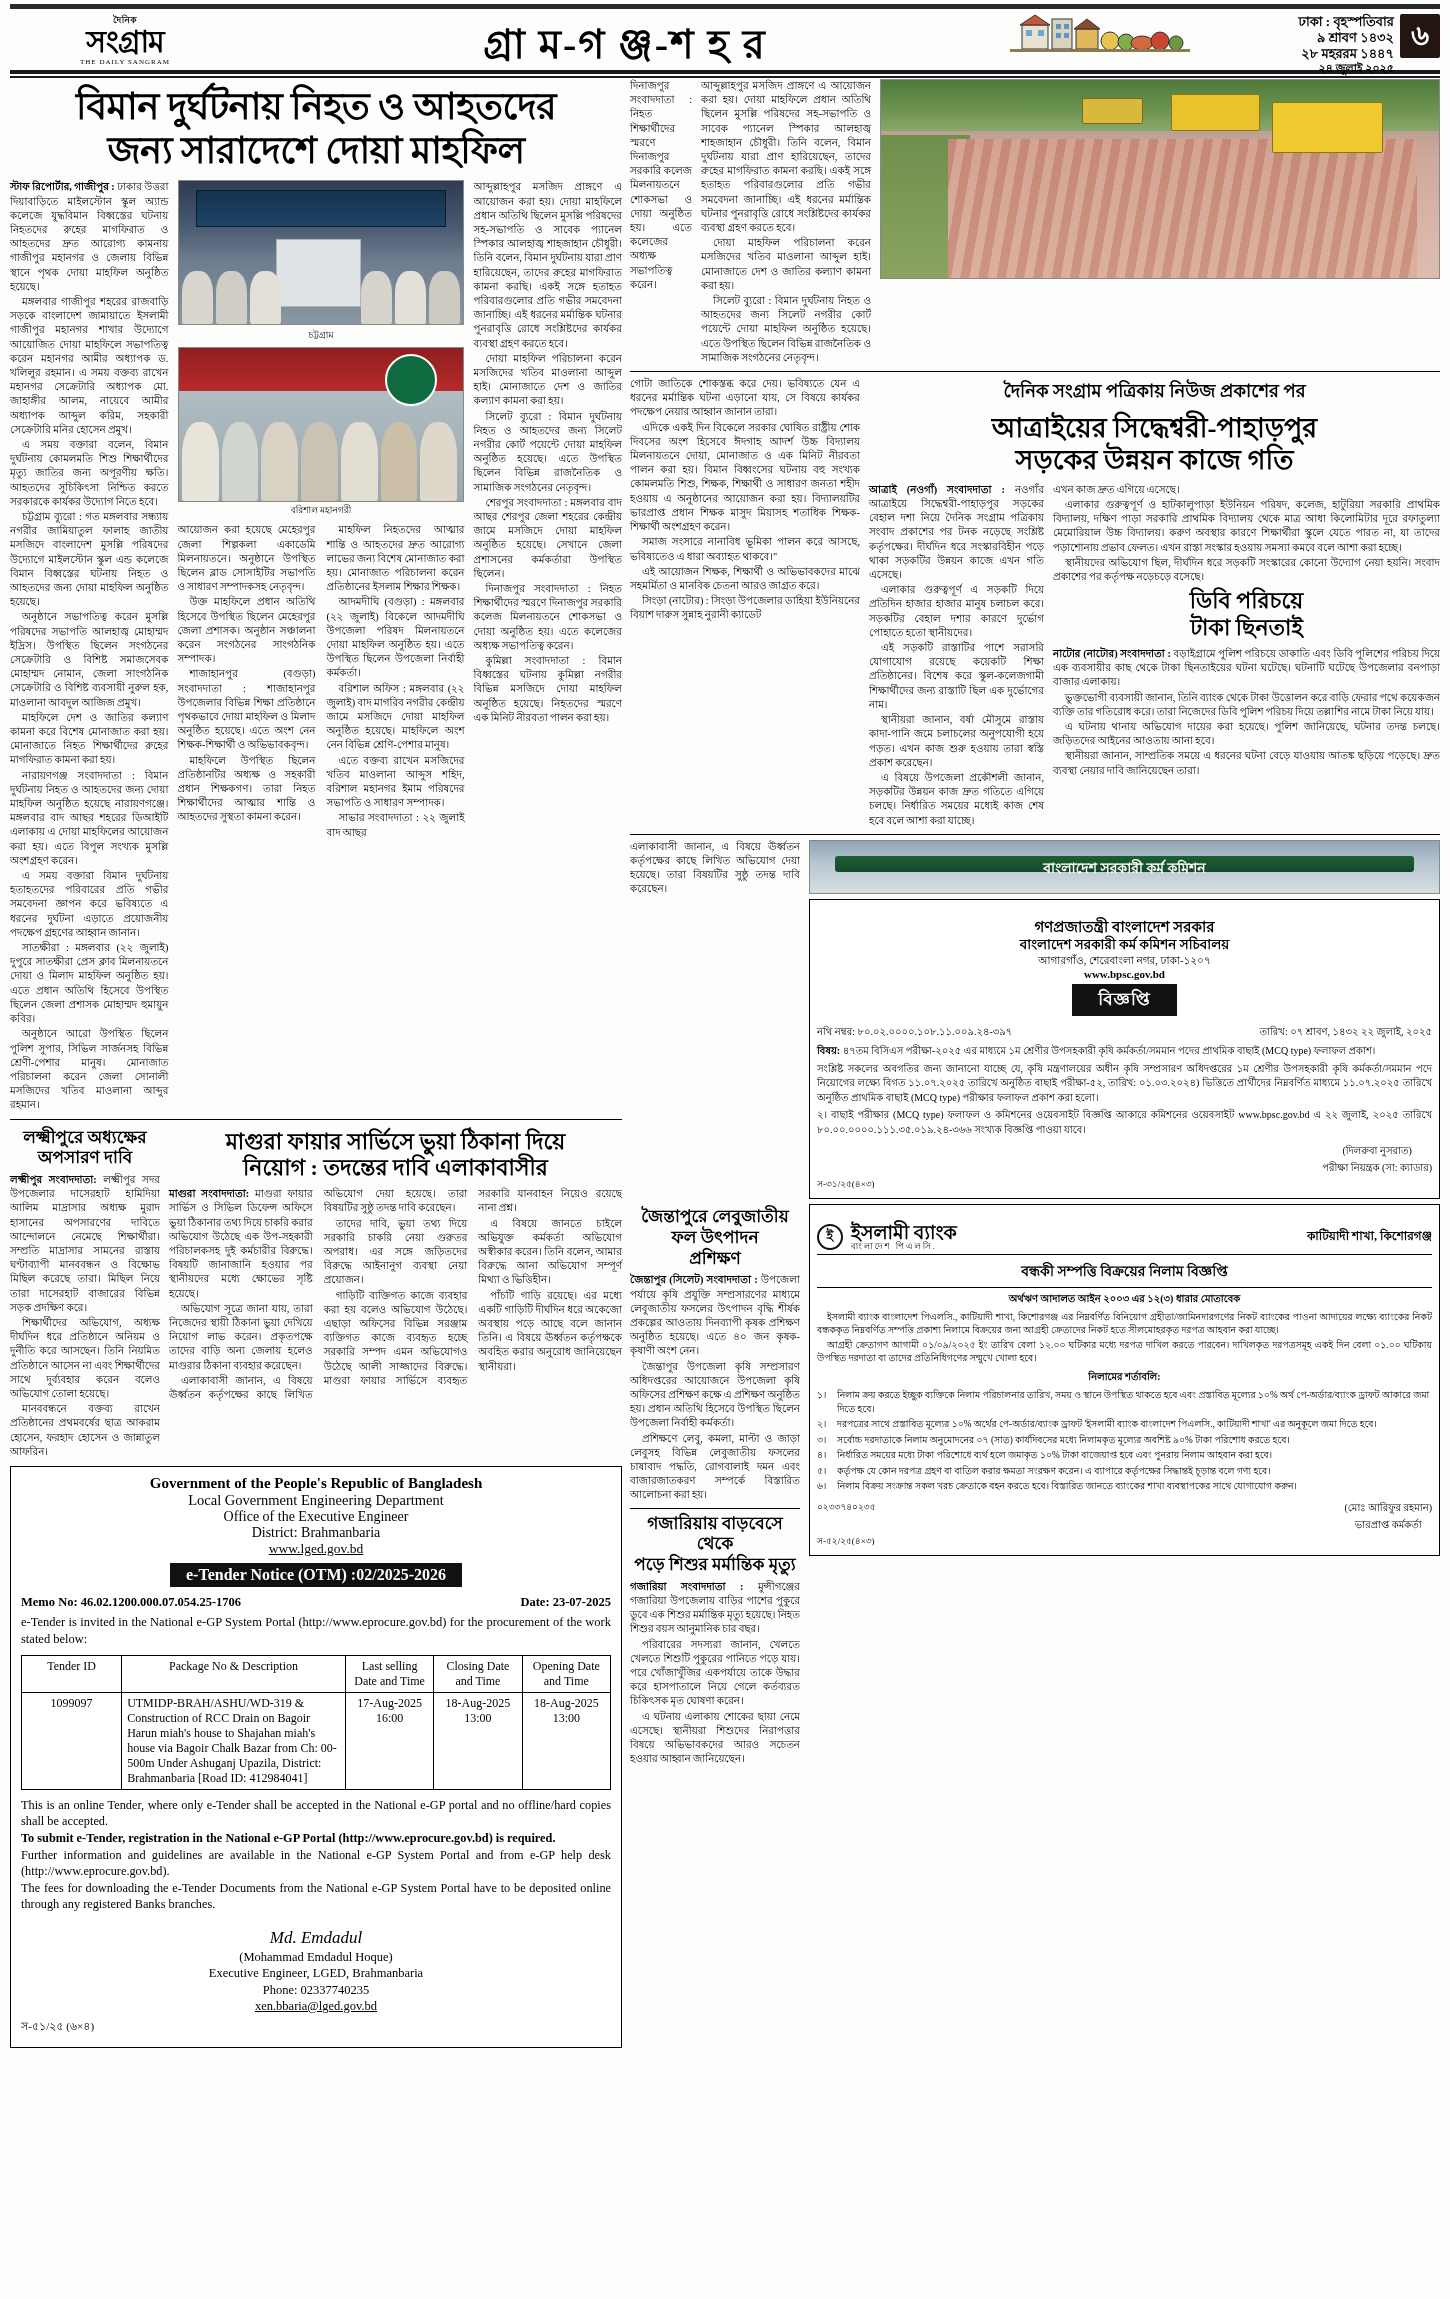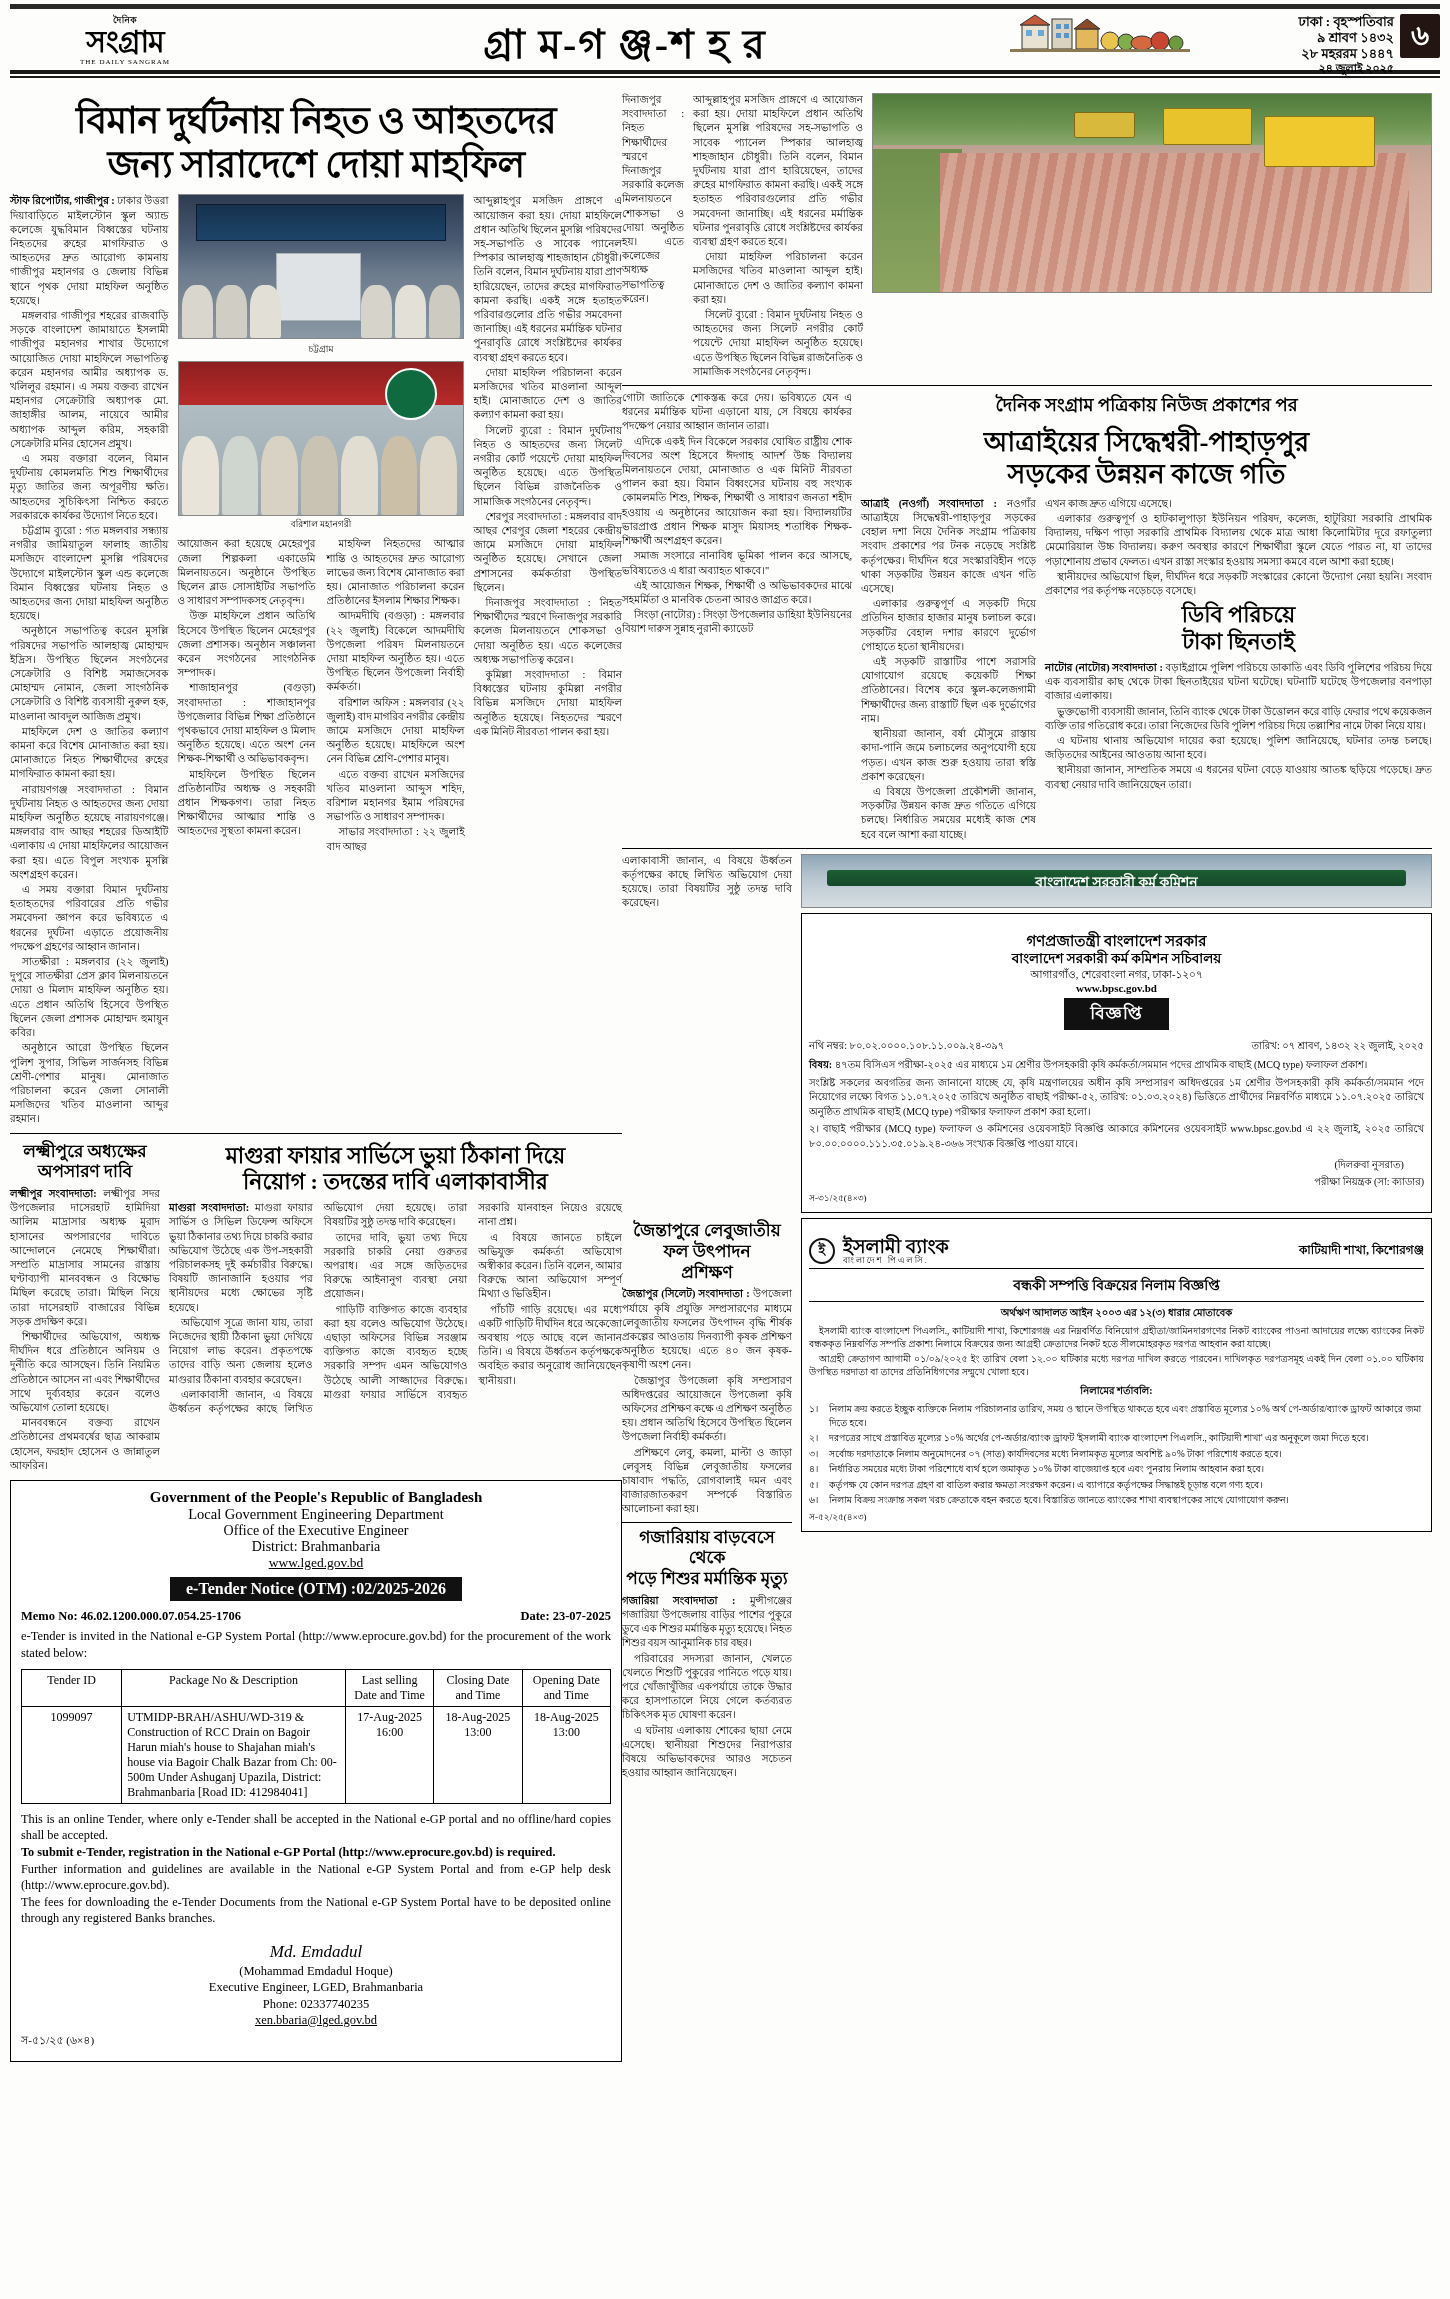--- a/index.html
+++ b/index.html
@@ -28,21 +28,21 @@
   .date-lines { flex:1; }
   .page-badge {
     width:40px;height:44px;background:#231512;color:#fff;
     display:flex;align-items:center;justify-content:center;
     font-size:28px;font-weight:bold;margin-left:6px;border-radius:2px;
   }
   .masthead-rule-bot { height:4px; background:#1b1b1b; margin-top:1px; }
   .masthead-rule-bot2 { height:2px; background:#1b1b1b; margin-top:2px; }
 
   
-  .body-grid { display:flex; margin-top:15px; }
+  .body-grid { display:flex; gap:8px; margin-top:1px; }
   .left-zone { width:612px; }
   .right-zone { width:810px; }
 
   
   h1.lead {
     font-size:37px; font-weight:bold; text-align:center; line-height:1.18;
     margin:6px 0 8px 0; letter-spacing:-.5px;
   }
   h2.sub {
     font-size:27px; font-weight:bold; text-align:center; line-height:1.2; margin:4px 0 6px 0;
@@ -597,20 +597,27 @@
                 </div>
               <div>
                   <span class="n">৫।</span>
                   <span>কর্তৃপক্ষ যে কোন দরপত্র গ্রহণ বা বাতিল করার ক্ষমতা সংরক্ষণ করেন। এ ব্যাপারে কর্তৃপক্ষের সিদ্ধান্তই চূড়ান্ত বলে গণ্য হবে।</span>
                 </div>
               <div>
                   <span class="n">৬।</span>
                   <span>নিলাম বিক্রয় সংক্রান্ত সকল খরচ ক্রেতাকে বহন করতে হবে। বিস্তারিত জানতে ব্যাংকের শাখা ব্যবস্থাপকের সাথে যোগাযোগ করুন।</span>
                 </div>
             </div>
+            <div class="ad-sign">
+              <span class="tiny">০২৩৩৭৪০২৩৫</span>
+              <span class="ctr">
+                <div>(মোঃ আরিফুর রহমান)</div>
+                <div>ভারপ্রাপ্ত কর্মকর্তা</div>
+              </span>
+            </div>
             <div class="tiny">স-৫২/২৫(৪×৩)</div>
           </div>
         </div>
       </div>
 
     </div>
   </div>
 </div>
 
 </body></html>

